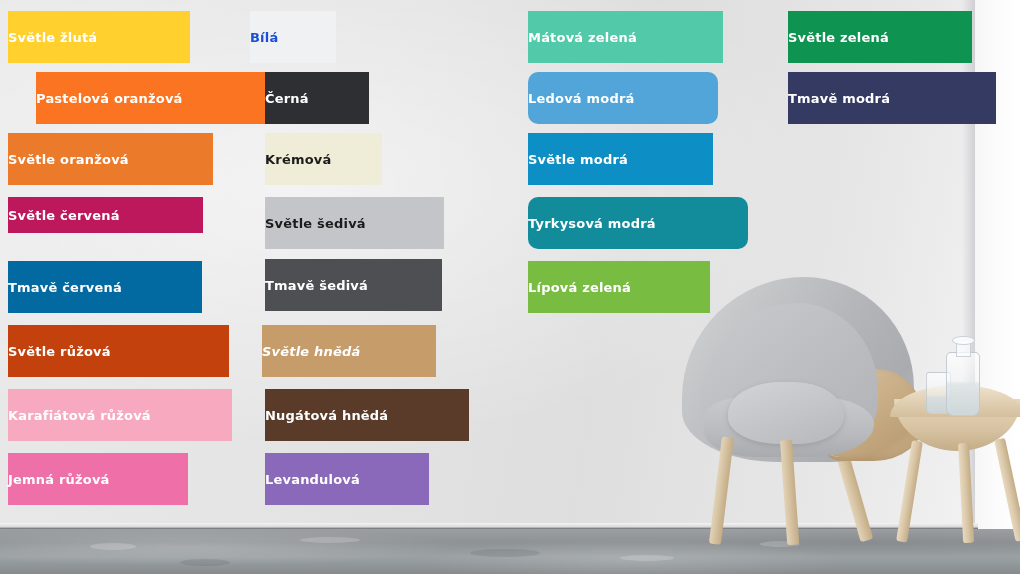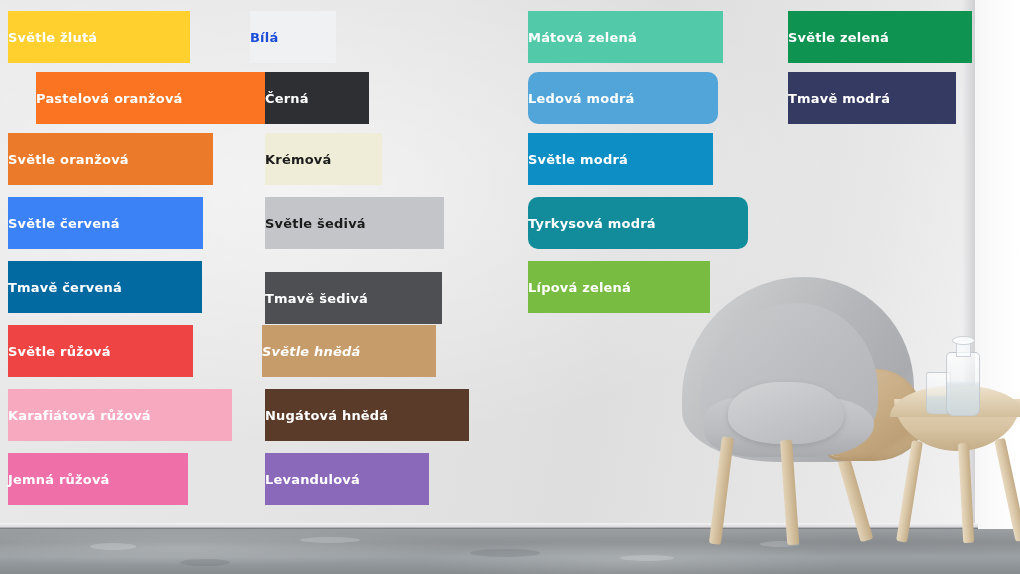--- a/index.html
+++ b/index.html
@@ -176,35 +176,35 @@
   </div>
   <div class="glass"></div>
   <div class="carafe"></div>
   <div class="carafe-neck"></div>
   <div class="carafe-lip"></div>
 
   <div id="swatch-layer">
       <div class="swatch" style="left: 8px; top: 11px; width: 182px; height: 52px; background: rgb(255, 208, 46); color: rgb(255, 255, 255);">Světle žlutá</div>
       <div class="swatch" style="left: 8px; top: 72px; width: 240px; height: 52px; background: rgb(250, 116, 33); color: rgb(255, 255, 255); margin-left: 28px;">Pastelová oranžová</div>
       <div class="swatch" style="left: 8px; top: 133px; width: 205px; height: 52px; background: rgb(235, 123, 42); color: rgb(255, 255, 255);">Světle oranžová</div>
-      <div class="swatch" style="left: 8px; top: 197px; width: 195px; height: 52px; background: #3b82f6; color: rgb(255, 255, 255);">Světle červená</div>
+      <div class="swatch" style="left: 8px; top: 197px; width: 195px; height: 36px; background: #be185d; color: rgb(255, 255, 255);">Světle červená</div>
       <div class="swatch" style="left: 8px; top: 261px; width: 194px; height: 52px; background: #0369a1; color: rgb(255, 255, 255);">Tmavě červená</div>
-      <div class="swatch" style="left: 8px; top: 325px; width: 185px; height: 52px; background: #ef4444; color: rgb(255, 255, 255);">Světle růžová</div>
+      <div class="swatch" style="left: 8px; top: 325px; width: 221px; height: 52px; background: #c2410c; color: rgb(255, 255, 255);">Světle růžová</div>
       <div class="swatch" style="left: 8px; top: 389px; width: 224px; height: 52px; background: rgb(247, 169, 192); color: rgb(255, 255, 255);">Karafiátová růžová</div>
       <div class="swatch" style="left: 8px; top: 453px; width: 180px; height: 52px; background: rgb(239, 111, 168); color: rgb(255, 255, 255);">Jemná růžová</div>
       <div class="swatch" style="left: 250px; top: 11px; width: 86px; height: 52px; background: rgb(240, 241, 243); color: #1d4ed8;">Bílá</div>
       <div class="swatch" style="left: 265px; top: 72px; width: 104px; height: 52px; background: rgb(46, 47, 51); color: rgb(255, 255, 255);">Černá</div>
       <div class="swatch" style="left: 265px; top: 133px; width: 117px; height: 52px; background: rgb(239, 236, 216); color: rgb(28, 28, 28);">Krémová</div>
       <div class="swatch" style="left: 265px; top: 197px; width: 179px; height: 52px; background: rgb(195, 197, 200); color: rgb(28, 28, 28);">Světle šedivá</div>
-      <div class="swatch" style="left: 265px; top: 272px; width: 177px; height: 52px; background: rgb(78, 79, 82); color: rgb(255, 255, 255);">Tmavě šedivá</div>
+      <div class="swatch" style="left: 265px; top: 259px; width: 177px; height: 52px; background: rgb(78, 79, 82); color: rgb(255, 255, 255);">Tmavě šedivá</div>
       <div class="swatch" style="left: 262px; top: 325px; width: 174px; height: 52px; background: rgb(199, 156, 107); color: rgb(255, 255, 255); font-style: italic;">Světle hnědá</div>
       <div class="swatch" style="left: 265px; top: 389px; width: 204px; height: 52px; background: rgb(90, 58, 40); color: rgb(255, 255, 255);">Nugátová hnědá</div>
       <div class="swatch" style="left: 265px; top: 453px; width: 164px; height: 52px; background: rgb(138, 104, 186); color: rgb(255, 255, 255);">Levandulová</div>
       <div class="swatch" style="left: 528px; top: 11px; width: 195px; height: 52px; background: rgb(82, 201, 168); color: rgb(255, 255, 255);">Mátová zelená</div>
       <div class="swatch" style="left: 528px; top: 72px; width: 190px; height: 52px; background: rgb(81, 165, 216); color: rgb(255, 255, 255); border-radius: 10px;">Ledová modrá</div>
       <div class="swatch" style="left: 528px; top: 133px; width: 185px; height: 52px; background: rgb(13, 142, 196); color: rgb(255, 255, 255);">Světle modrá</div>
       <div class="swatch" style="left: 528px; top: 197px; width: 220px; height: 52px; background: rgb(18, 140, 155); color: rgb(255, 255, 255); border-radius: 10px;">Tyrkysová modrá</div>
       <div class="swatch" style="left: 528px; top: 261px; width: 182px; height: 52px; background: rgb(121, 188, 66); color: rgb(255, 255, 255);">Lípová zelená</div>
       <div class="swatch" style="left: 788px; top: 11px; width: 184px; height: 52px; background: rgb(14, 147, 80); color: rgb(255, 255, 255);">Světle zelená</div>
-      <div class="swatch" style="left: 788px; top: 72px; width: 168px; height: 52px; background: rgb(53, 58, 99); color: rgb(255, 255, 255);">Tmavě modrá</div>
+      <div class="swatch" style="left: 788px; top: 72px; width: 208px; height: 52px; background: rgb(53, 58, 99); color: rgb(255, 255, 255);">Tmavě modrá</div>
     </div>
 
 </div>
 
 </body></html>

